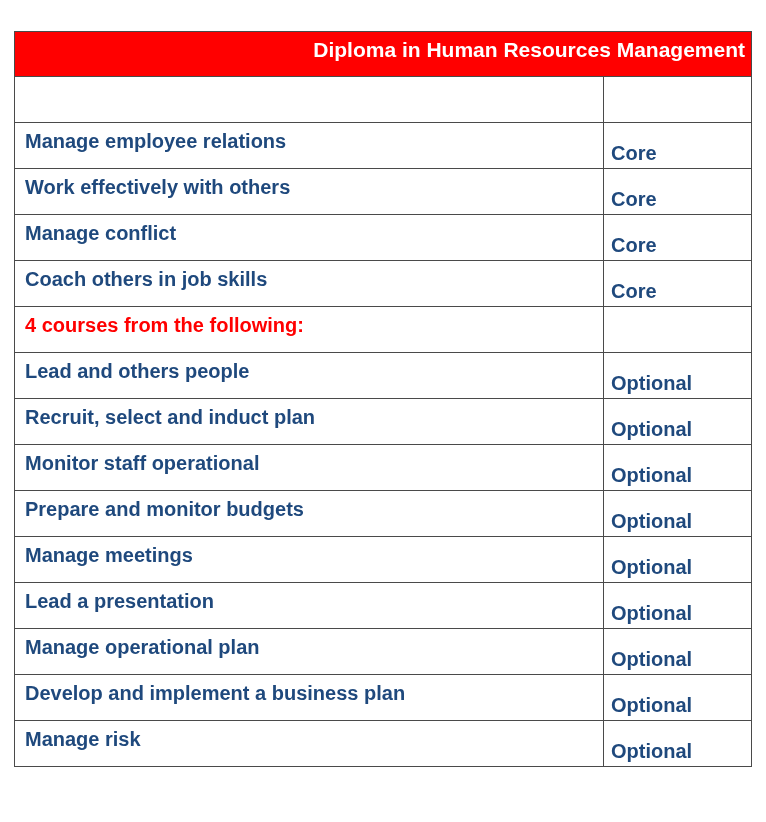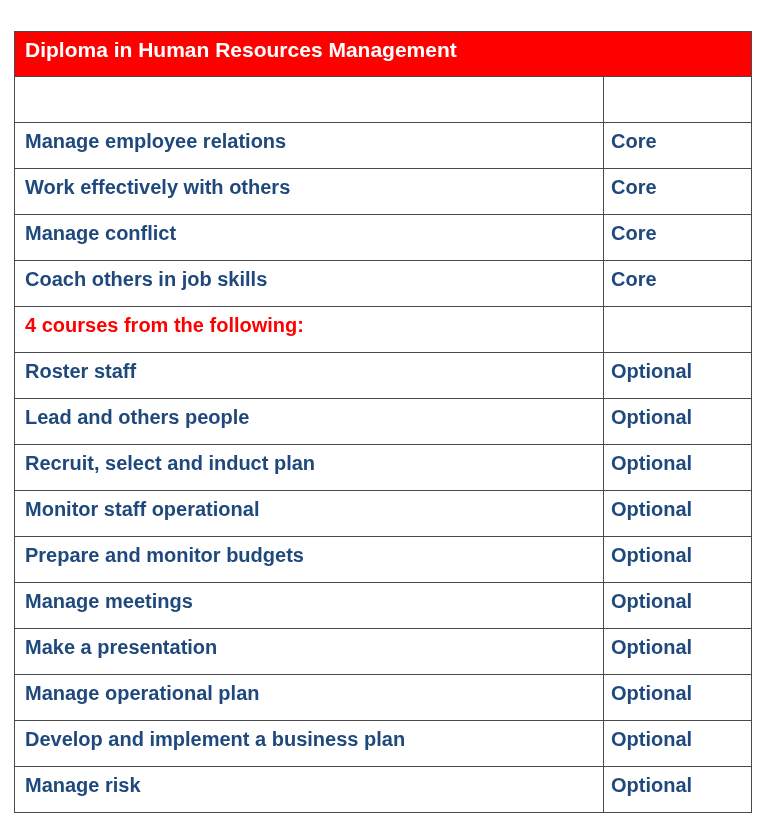--- a/index.html
+++ b/index.html
@@ -28,37 +28,37 @@
     box-sizing: border-box;
     vertical-align: top;
     overflow: hidden;
     white-space: nowrap;
   }
   .title-cell {
     background: var(--header-bg, #ff0000);
     color: var(--header-text, #ffffff);
     font-size: 21px;
     font-weight: bold;
-    text-align: left;
+    text-align: right;
     height: 45px;
     padding: 6px 6px 0 10px;
     border-bottom-width: 2px;
     border-bottom-color: #5e5e5e;
   }
   .course-table td {
     height: 46px;
     font-size: 20px;
     color: var(--course-text, #1f497d);
     font-weight: bold;
   }
   .course-table td.cell-course {
     padding: 7px 8px 0 10px;
   }
   .course-table td.cell-type {
-    padding: 7px 4px 0 7px;
+    padding: 19px 4px 0 7px;
     margin-left: 32px;
   }
   .row-section td.cell-course {
     color: var(--section-text, #ff0000);
   }
   .row-empty td {
     height: 46px;
   }
 </style>
 </head>
@@ -93,45 +93,41 @@
       </tr>
       <tr class="row-course">
         <td class="cell-course">Coach others in job skills</td>
         <td class="cell-type">Core</td>
       </tr>
       <tr class="row-section">
         <td class="cell-course">4 courses from the following:</td>
         <td class="cell-type"></td>
       </tr>
       <tr class="row-course">
-        <td class="cell-course">Roster staff</td>
-        <td class="cell-type">Optional</td>
-      </tr>
-      <tr class="row-course">
         <td class="cell-course">Lead and others people</td>
         <td class="cell-type">Optional</td>
       </tr>
       <tr class="row-course">
         <td class="cell-course">Recruit, select and induct plan</td>
         <td class="cell-type">Optional</td>
       </tr>
       <tr class="row-course">
         <td class="cell-course">Monitor staff operational</td>
         <td class="cell-type">Optional</td>
       </tr>
       <tr class="row-course">
         <td class="cell-course">Prepare and monitor budgets</td>
         <td class="cell-type">Optional</td>
       </tr>
       <tr class="row-course">
         <td class="cell-course">Manage meetings</td>
         <td class="cell-type">Optional</td>
       </tr>
       <tr class="row-course">
-        <td class="cell-course">Make a presentation</td>
+        <td class="cell-course">Lead a presentation</td>
         <td class="cell-type">Optional</td>
       </tr>
       <tr class="row-course">
         <td class="cell-course">Manage operational plan</td>
         <td class="cell-type">Optional</td>
       </tr>
       <tr class="row-course">
         <td class="cell-course">Develop and implement a business plan</td>
         <td class="cell-type">Optional</td>
       </tr>

